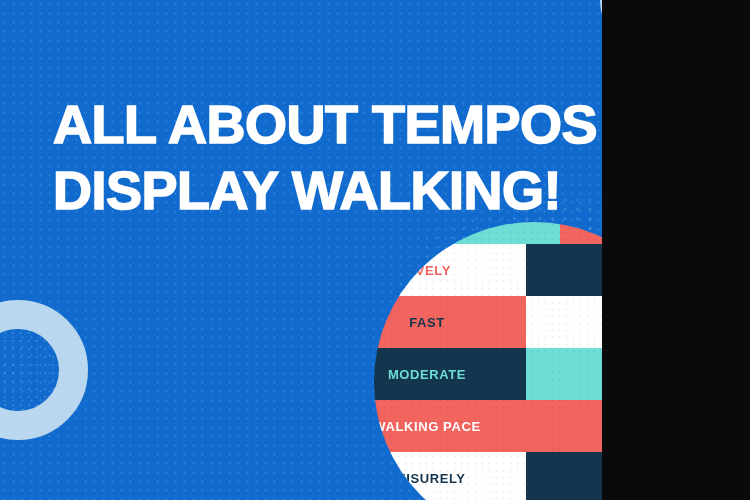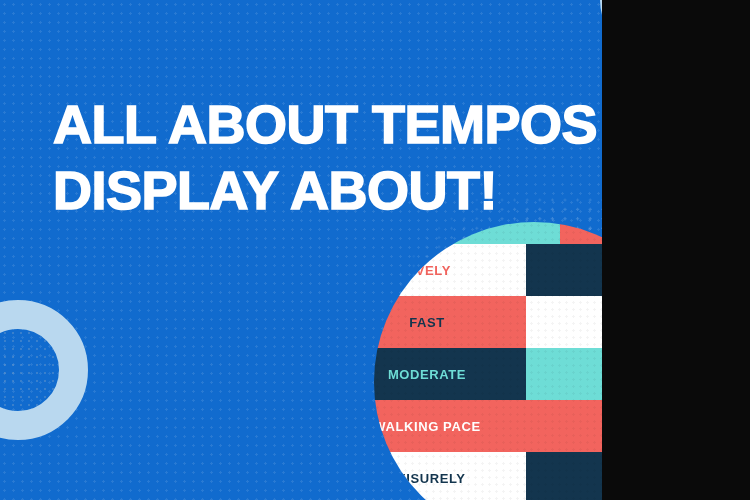--- a/index.html
+++ b/index.html
@@ -165,21 +165,21 @@
   <div class="ring" id="ring-top-right">
     <div class="ring-dots"></div>
   </div>
 
   <div class="ring" id="ring-bottom-left">
     <div class="ring-dots"></div>
   </div>
 
   <h1 id="headline">
     <span class="line">ALL ABOUT TEMPOS</span>
-    <span class="line">DISPLAY ABOUT!</span>
+    <span class="line">DISPLAY WALKING!</span>
   </h1>
 
   <svg id="halftone" viewBox="0 0 330 150">
       <path d="M27.86825056313925 79.2 H30.53174943686075 M29.2 77.86825056313926 V80.53174943686075" stroke="#E4F0FA" stroke-width="1.1" opacity="0.06"></path>
       <path d="M27.841616077688677 88.60000000000001 H30.55838392231132 M29.2 87.24161607768869 V89.95838392231133" stroke="#E4F0FA" stroke-width="1.1" opacity="0.08"></path>
       <path d="M27.820513063944457 98 H30.57948693605554 M29.2 96.62051306394446 V99.37948693605554" stroke="#E4F0FA" stroke-width="1.1" opacity="0.09"></path>
       <path d="M27.805368964328853 107.4 H30.594631035671146 M29.2 106.00536896432885 V108.79463103567116" stroke="#E4F0FA" stroke-width="1.1" opacity="0.09"></path>
       <path d="M27.796584178769905 116.80000000000001 H30.603415821230094 M29.2 115.39658417876991 V118.20341582123011" stroke="#E4F0FA" stroke-width="1.1" opacity="0.10"></path>
       <path d="M27.79451294830695 126.2 H30.60548705169305 M29.2 124.79451294830696 V127.60548705169305" stroke="#E4F0FA" stroke-width="1.1" opacity="0.10"></path>
       <path d="M27.799443837271205 135.6 H30.600556162728793 M29.2 134.1994438372712 V137.0005561627288" stroke="#E4F0FA" stroke-width="1.1" opacity="0.10"></path>

